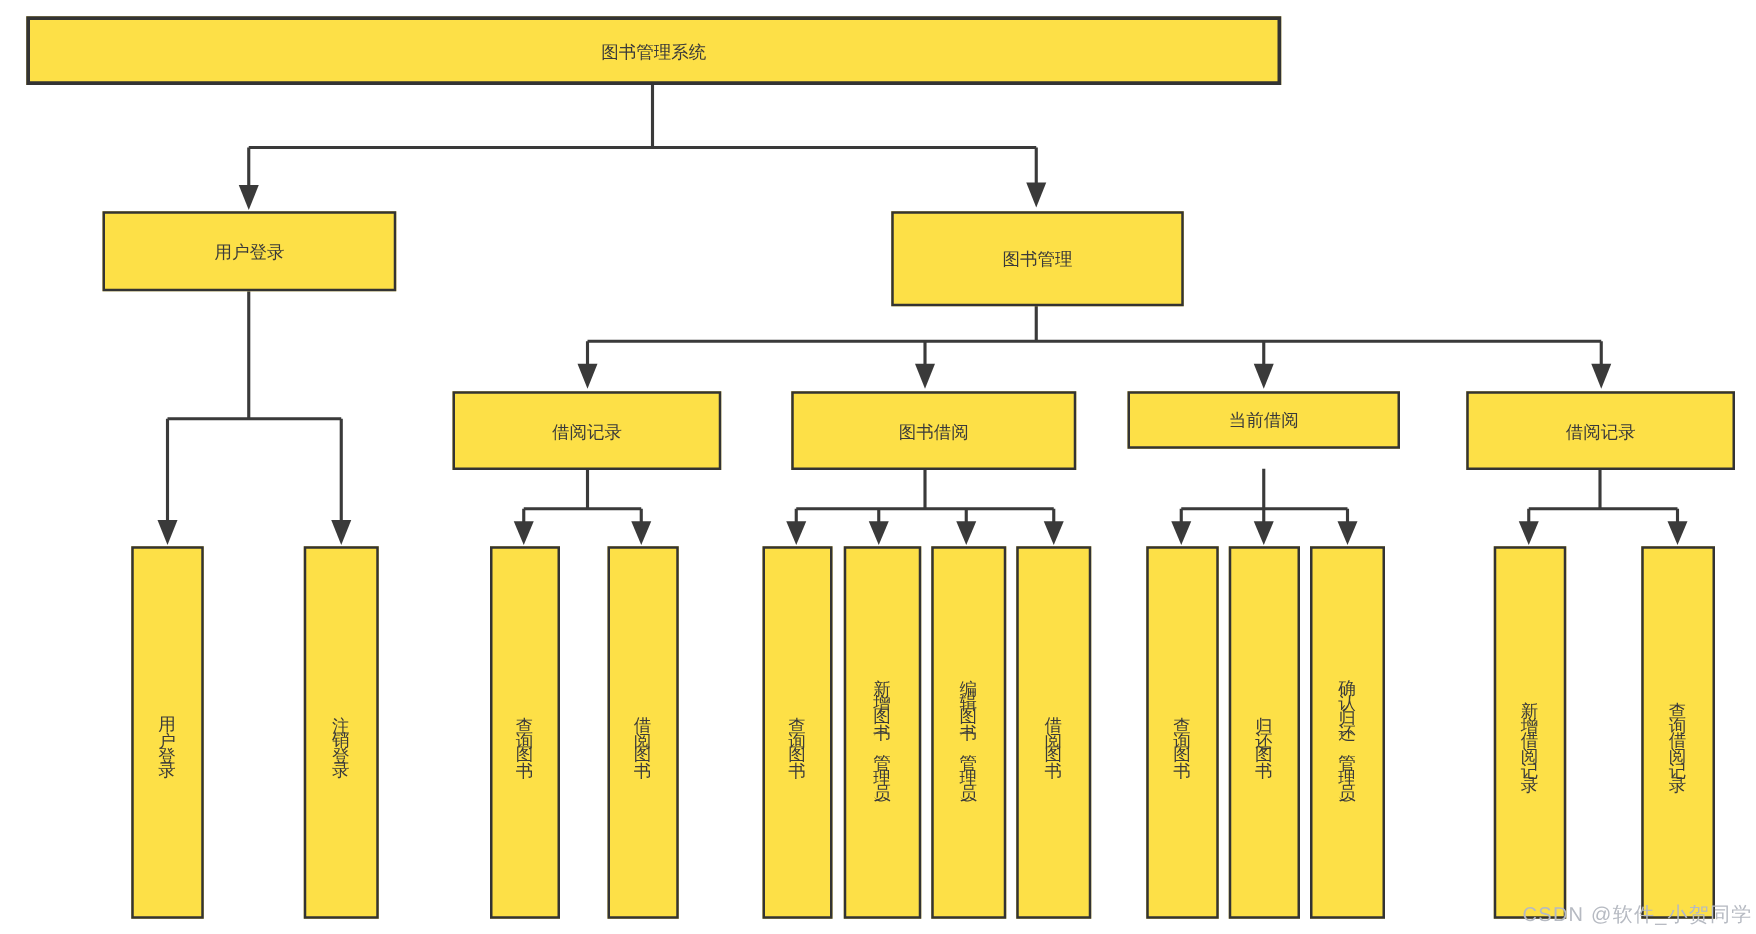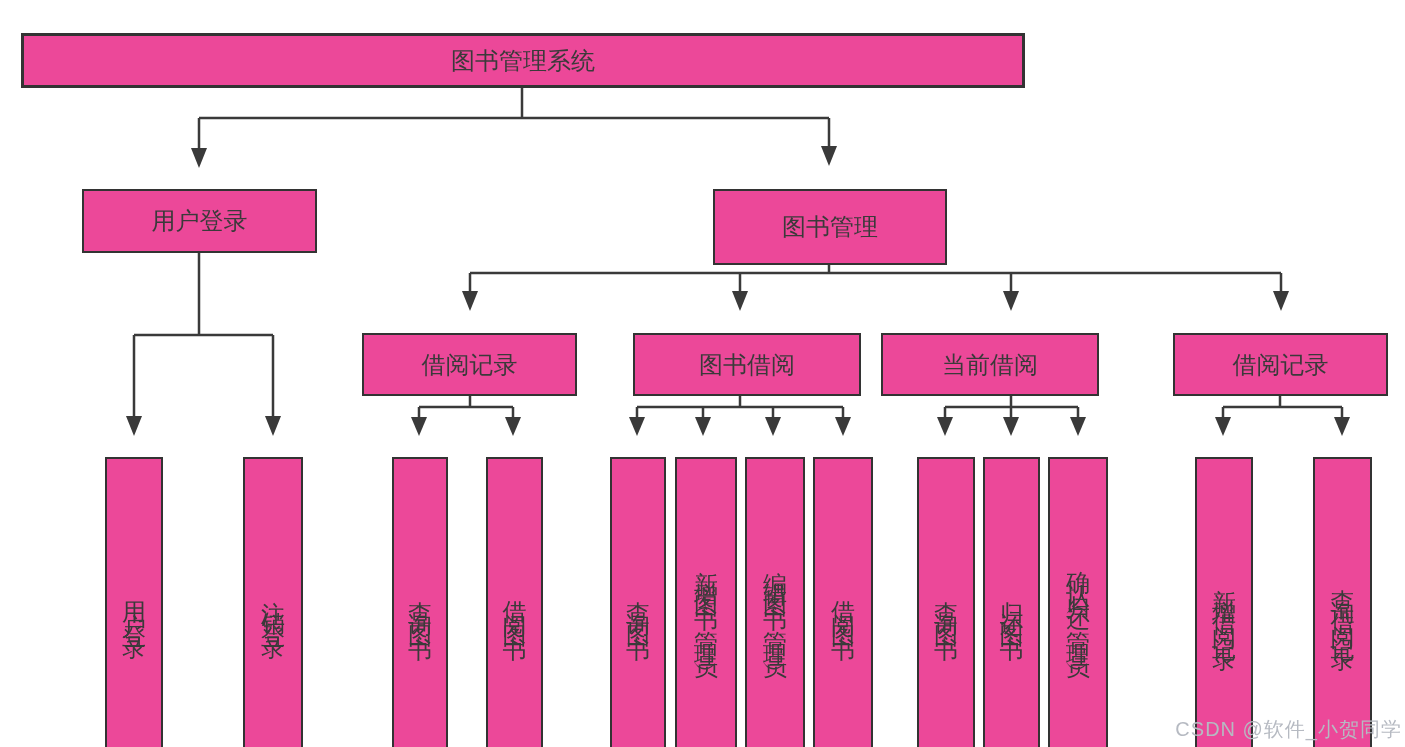--- a/index.html
+++ b/index.html
@@ -17,43 +17,42 @@
   }
   .wires {
     position: absolute;
     left: 0; top: 0;
     width: 1405px;
     height: 747px;
   }
   .box {
     position: absolute;
     box-sizing: border-box;
-    background: #ec4899;
+    background: #fde047;
     border: 2px solid #333333;
     display: flex;
     align-items: center;
     justify-content: center;
     color: #3a3a3a;
-    font-size: 24px;
+    font-size: 14px;
     line-height: 1;
     white-space: nowrap;
-    margin-top: 20px;
   }
   .root-box  { border-width: 3px; }
   .leaf span {
     writing-mode: vertical-rl;
     text-orientation: mixed;
     letter-spacing: 12px;
     line-height: 1;
   }
   .watermark {
     position: absolute;
     right: 3px;
     bottom: 4px;
-    font-size: 20px;
+    font-size: 16px;
     color: #b6bac2;
     letter-spacing: 1px;
     pointer-events: none;
   }
 </style>
 </head>
 <body>
 
 <div class="stage">
 
@@ -121,21 +120,21 @@
   <div class="box leaf" style="left:243px; top:437px; width:60px; height:298px;">
     <span>注销登录</span>
   </div>
 
   <div class="box" style="left:362px; top:313px; width:215px; height:63px;">
     <span>借阅记录</span>
   </div>
   <div class="box" style="left:633px; top:313px; width:228px; height:63px;">
     <span>图书借阅</span>
   </div>
-  <div class="box" style="left:881px; top:313px; width:218px; height:63px;">
+  <div class="box" style="left:902px; top:313px; width:218px; height:46px;">
     <span>当前借阅</span>
   </div>
   <div class="box" style="left:1173px; top:313px; width:215px; height:63px;">
     <span>借阅记录</span>
   </div>
 
   <div class="box leaf" style="left:392px; top:437px; width:56px; height:298px;">
     <span>查询图书</span>
   </div>
   <div class="box leaf" style="left:486px; top:437px; width:57px; height:298px;">

